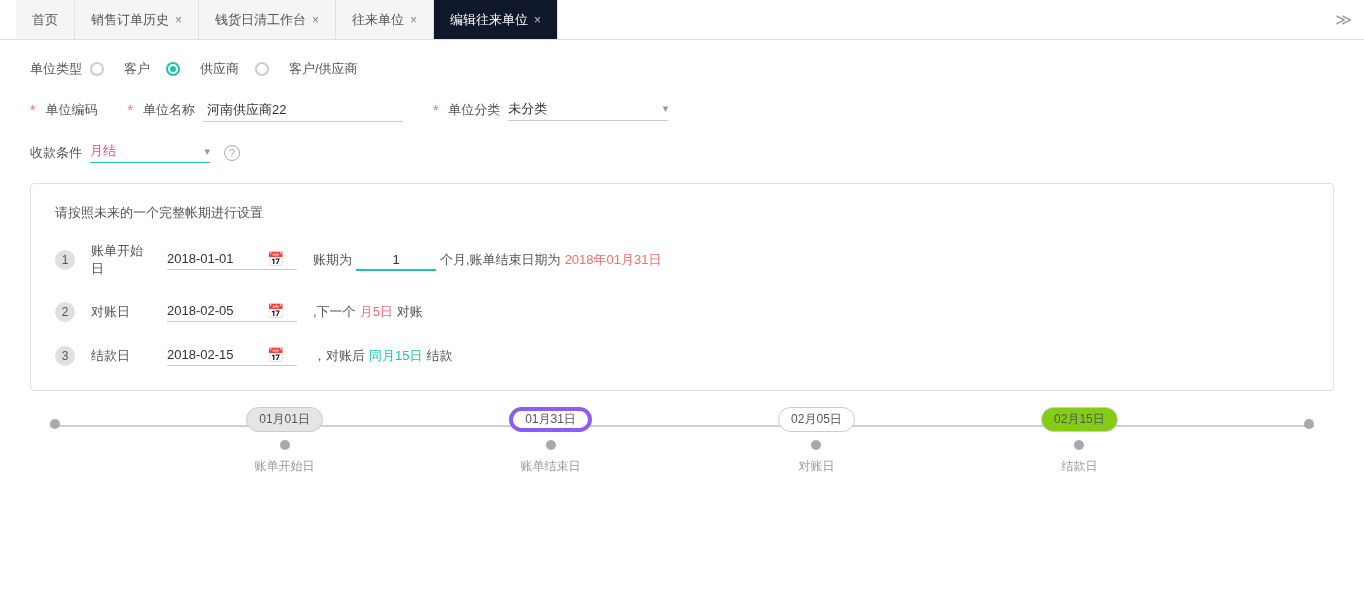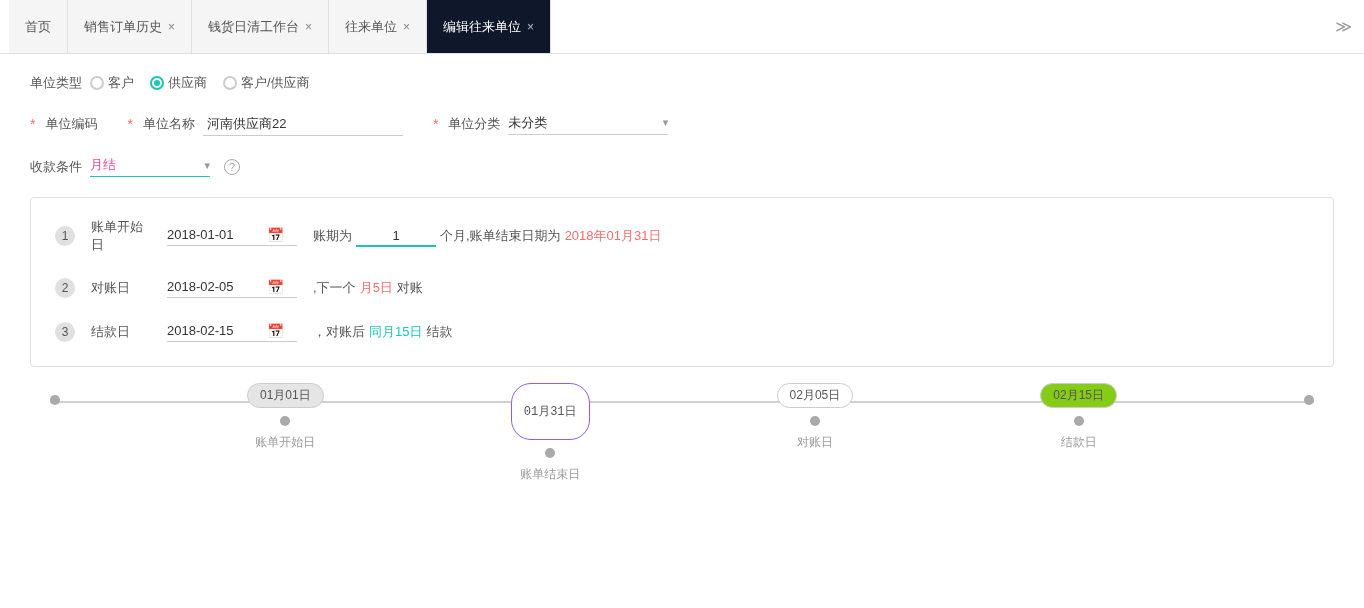--- a/index.html
+++ b/index.html
@@ -4,22 +4,22 @@
   <style>
     * { box-sizing: border-box; margin: 0; padding: 0; }
     body { font-family: 'Microsoft YaHei', Arial, sans-serif; font-size: 14px; background: #f5f5f5; color: #333; }
 
     
     .tab-bar {
       display: flex;
       align-items: stretch;
       background: #fff;
       border-bottom: 1px solid #e0e0e0;
-      height: 54px;
-      padding-left: 9px;
+      height: 40px;
+      padding-left: 16px;
     }
     .tab-item {
       display: flex;
       align-items: center;
       padding: 0 16px;
       cursor: pointer;
       font-size: 13px;
       color: #555;
       border-right: 1px solid #e0e0e0;
       white-space: nowrap;
@@ -75,21 +75,21 @@
       margin-right: 2px;
     }
     .radio-group {
       display: flex;
       gap: 16px;
       align-items: center;
     }
     .radio-item {
       display: flex;
       align-items: center;
-      gap: 4px;
+      gap: 20px;
       cursor: pointer;
       font-size: 13px;
       color: #555;
     }
     .radio-circle {
       width: 14px;
       height: 14px;
       border-radius: 50%;
       border: 2px solid #ccc;
       display: flex;
@@ -326,20 +326,21 @@
       <span class="form-label">收款条件</span>
       <div class="dropdown-field">
         <span class="dropdown-value">月结</span>
         <span class="dropdown-arrow">▾</span>
       </div>
       <div class="help-icon">?</div>
     </div>
   </div>
 
   <div class="inner-panel">
+    <p class="panel-title">请按照未来的一个完整帐期进行设置</p>
 
     <div class="period-row">
       <div class="period-num">1</div>
       <span class="period-label">账单开始日</span>
       <div class="date-field">
         <input class="date-input" value="2018-01-01" style="">
         <span class="cal-icon">📅</span>
       </div>
       <div class="period-desc">
         <span>账期为</span>
@@ -387,21 +388,21 @@
         <div style="width:10px;height:10px;border-radius:50%;background:#aaa;"></div>
       </div>
 
       <div style="display:flex;flex-direction:column;align-items:center;gap:8px;">
         <div style="border:1px solid #ccc;border-radius:20px;padding:3px 12px;font-size:12px;color:#555;background:#e5e5e5;">01月01日</div>
         <div style="width:10px;height:10px;border-radius:50%;background:#aaa;"></div>
         <div style="font-size:12px;color:#999;">账单开始日</div>
       </div>
 
       <div style="display:flex;flex-direction:column;align-items:center;gap:8px;">
-        <div style="border:1px solid #8b5cf6;border-radius:20px;padding:19px 12px;font-size:12px;color:#555;background:#fff;font-family:Liberation Mono, monospace;">01月31日</div>
+        <div style="border:4px solid #8b5cf6;border-radius:20px;padding:0 12px;font-size:12px;color:#555;background:#fff;">01月31日</div>
         <div style="width:10px;height:10px;border-radius:50%;background:#aaa;"></div>
         <div style="font-size:12px;color:#999;">账单结束日</div>
       </div>
 
       <div style="display:flex;flex-direction:column;align-items:center;gap:8px;">
         <div style="border:1px solid #ccc;border-radius:20px;padding:3px 12px;font-size:12px;color:#555;background:#fff;">02月05日</div>
         <div style="width:10px;height:10px;border-radius:50%;background:#aaa;"></div>
         <div style="font-size:12px;color:#999;">对账日</div>
       </div>
 

